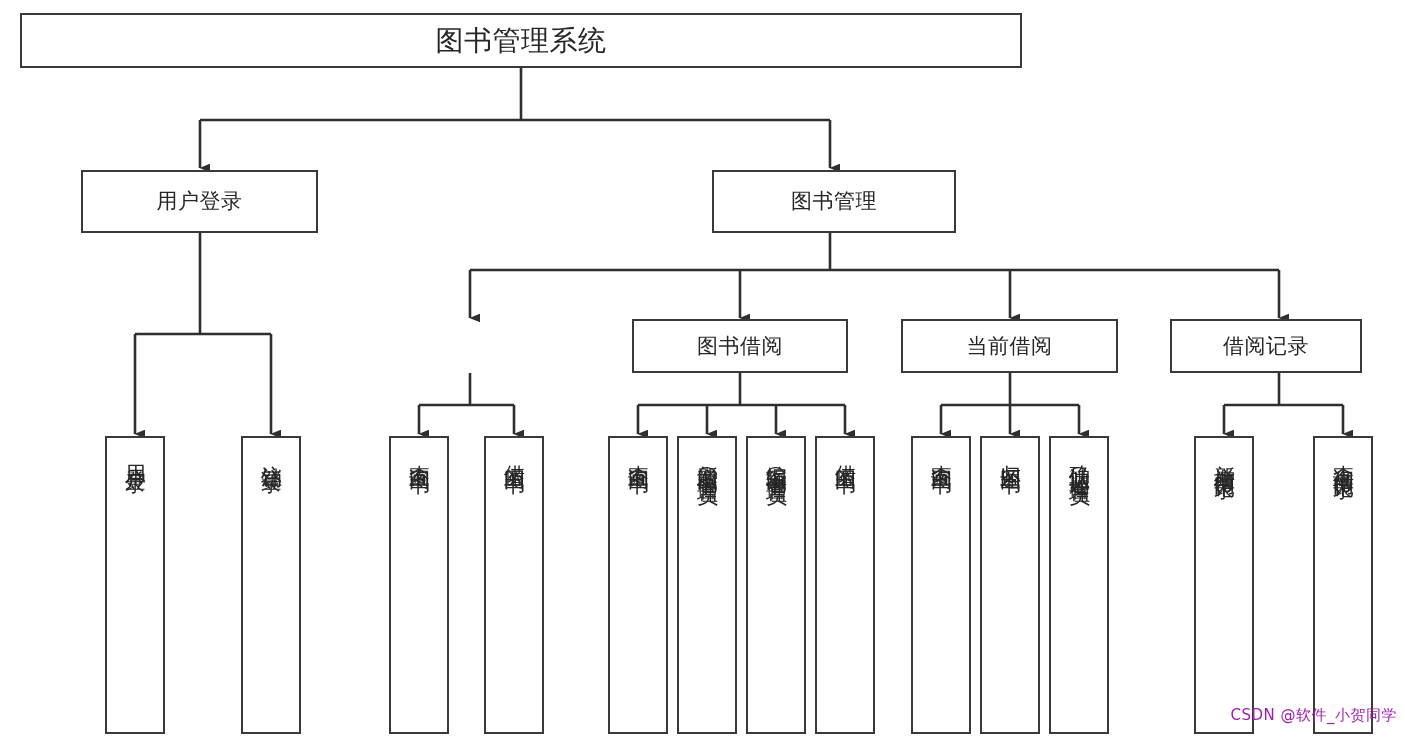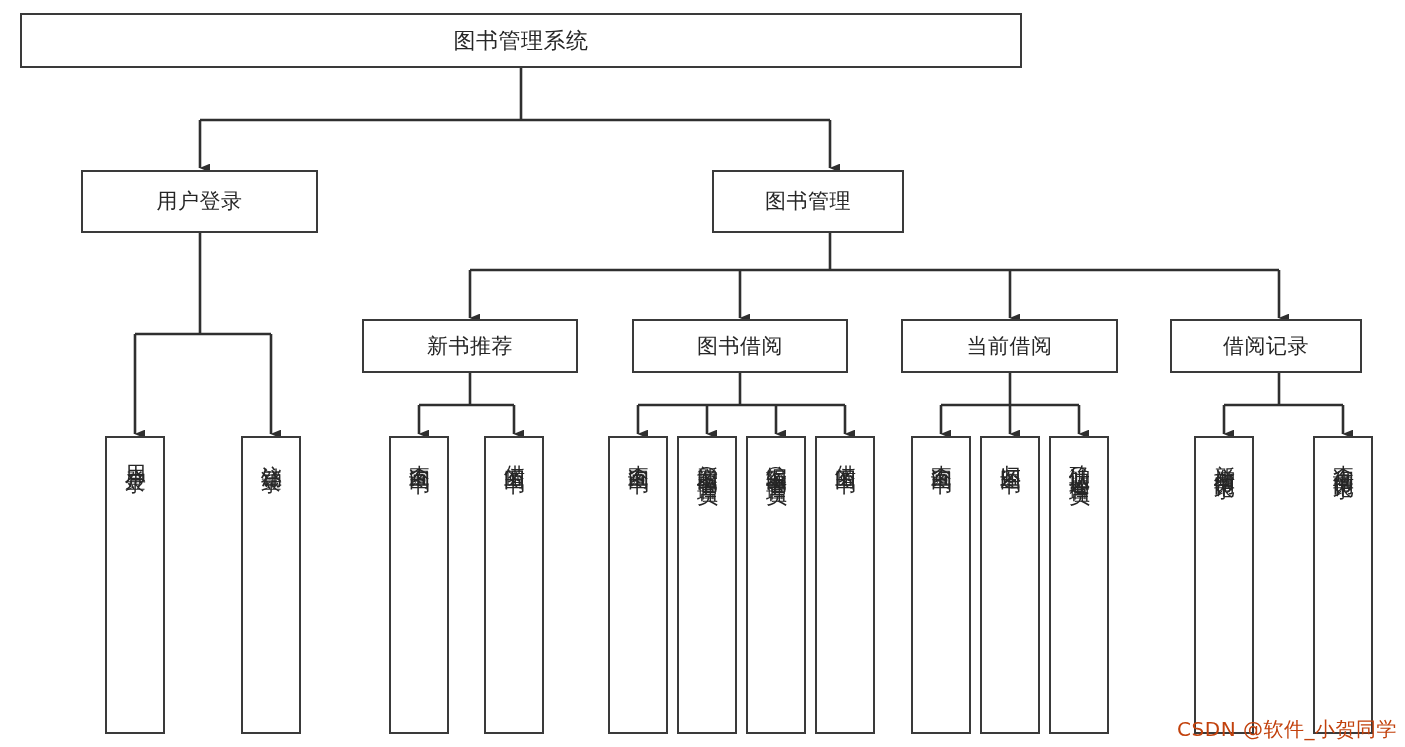--- a/index.html
+++ b/index.html
@@ -40,43 +40,43 @@
   .node-label {
     display: block;
     text-align: center;
     white-space: pre-line;
   }
   .node.horiz .node-label {
     font-size: 21px;
     letter-spacing: 0.5px;
   }
   .node.root .node-label {
-    font-size: 22px;
+    font-size: 28px;
     letter-spacing: 0.5px;
     font-family: Liberation Serif, serif;
   }
   .node.vert {
     padding: 10px 0 6px 0;
     align-items: flex-start;
     justify-content: center;
   }
   .node.vert .node-label {
     writing-mode: vertical-rl;
     text-orientation: upright;
     font-size: 21px;
     letter-spacing: 3px;
     line-height: 1;
     white-space: nowrap;
   }
   #watermark {
     position: absolute;
     right: 8px;
-    bottom: 4px;
-    font-size: 20px;
-    color: #c2410c;
+    bottom: 22px;
+    font-size: 15px;
+    color: #a21caf;
     letter-spacing: 0.5px;
     user-select: none;
     white-space: nowrap;
   }
 </style>
 </head>
 <body>
 
 <div id="diagram-root">
 
@@ -130,27 +130,24 @@
     </g>
   </svg>
 
   <div class="node root horiz" style="left:20px; top:13px; width:1002px; height:55px;">
     <span class="node-label">图书管理系统</span>
   </div>
 
   <div class="node horiz" style="left:81px; top:170px; width:237px; height:63px;">
     <span class="node-label">用户登录</span>
   </div>
-  <div class="node horiz" style="left:712px; top:170px; width:192px; height:63px;">
+  <div class="node horiz" style="left:712px; top:170px; width:244px; height:63px;">
     <span class="node-label">图书管理</span>
   </div>
 
-  <div class="node horiz" style="left:362px; top:319px; width:216px; height:54px;">
-    <span class="node-label">新书推荐</span>
-  </div>
   <div class="node horiz" style="left:901px; top:319px; width:217px; height:54px;">
     <span class="node-label">当前借阅</span>
   </div>
   <div class="node horiz" style="left:632px; top:319px; width:216px; height:54px;">
     <span class="node-label">图书借阅</span>
   </div>
   <div class="node horiz" style="left:1170px; top:319px; width:192px; height:54px;">
     <span class="node-label">借阅记录</span>
   </div>
 

